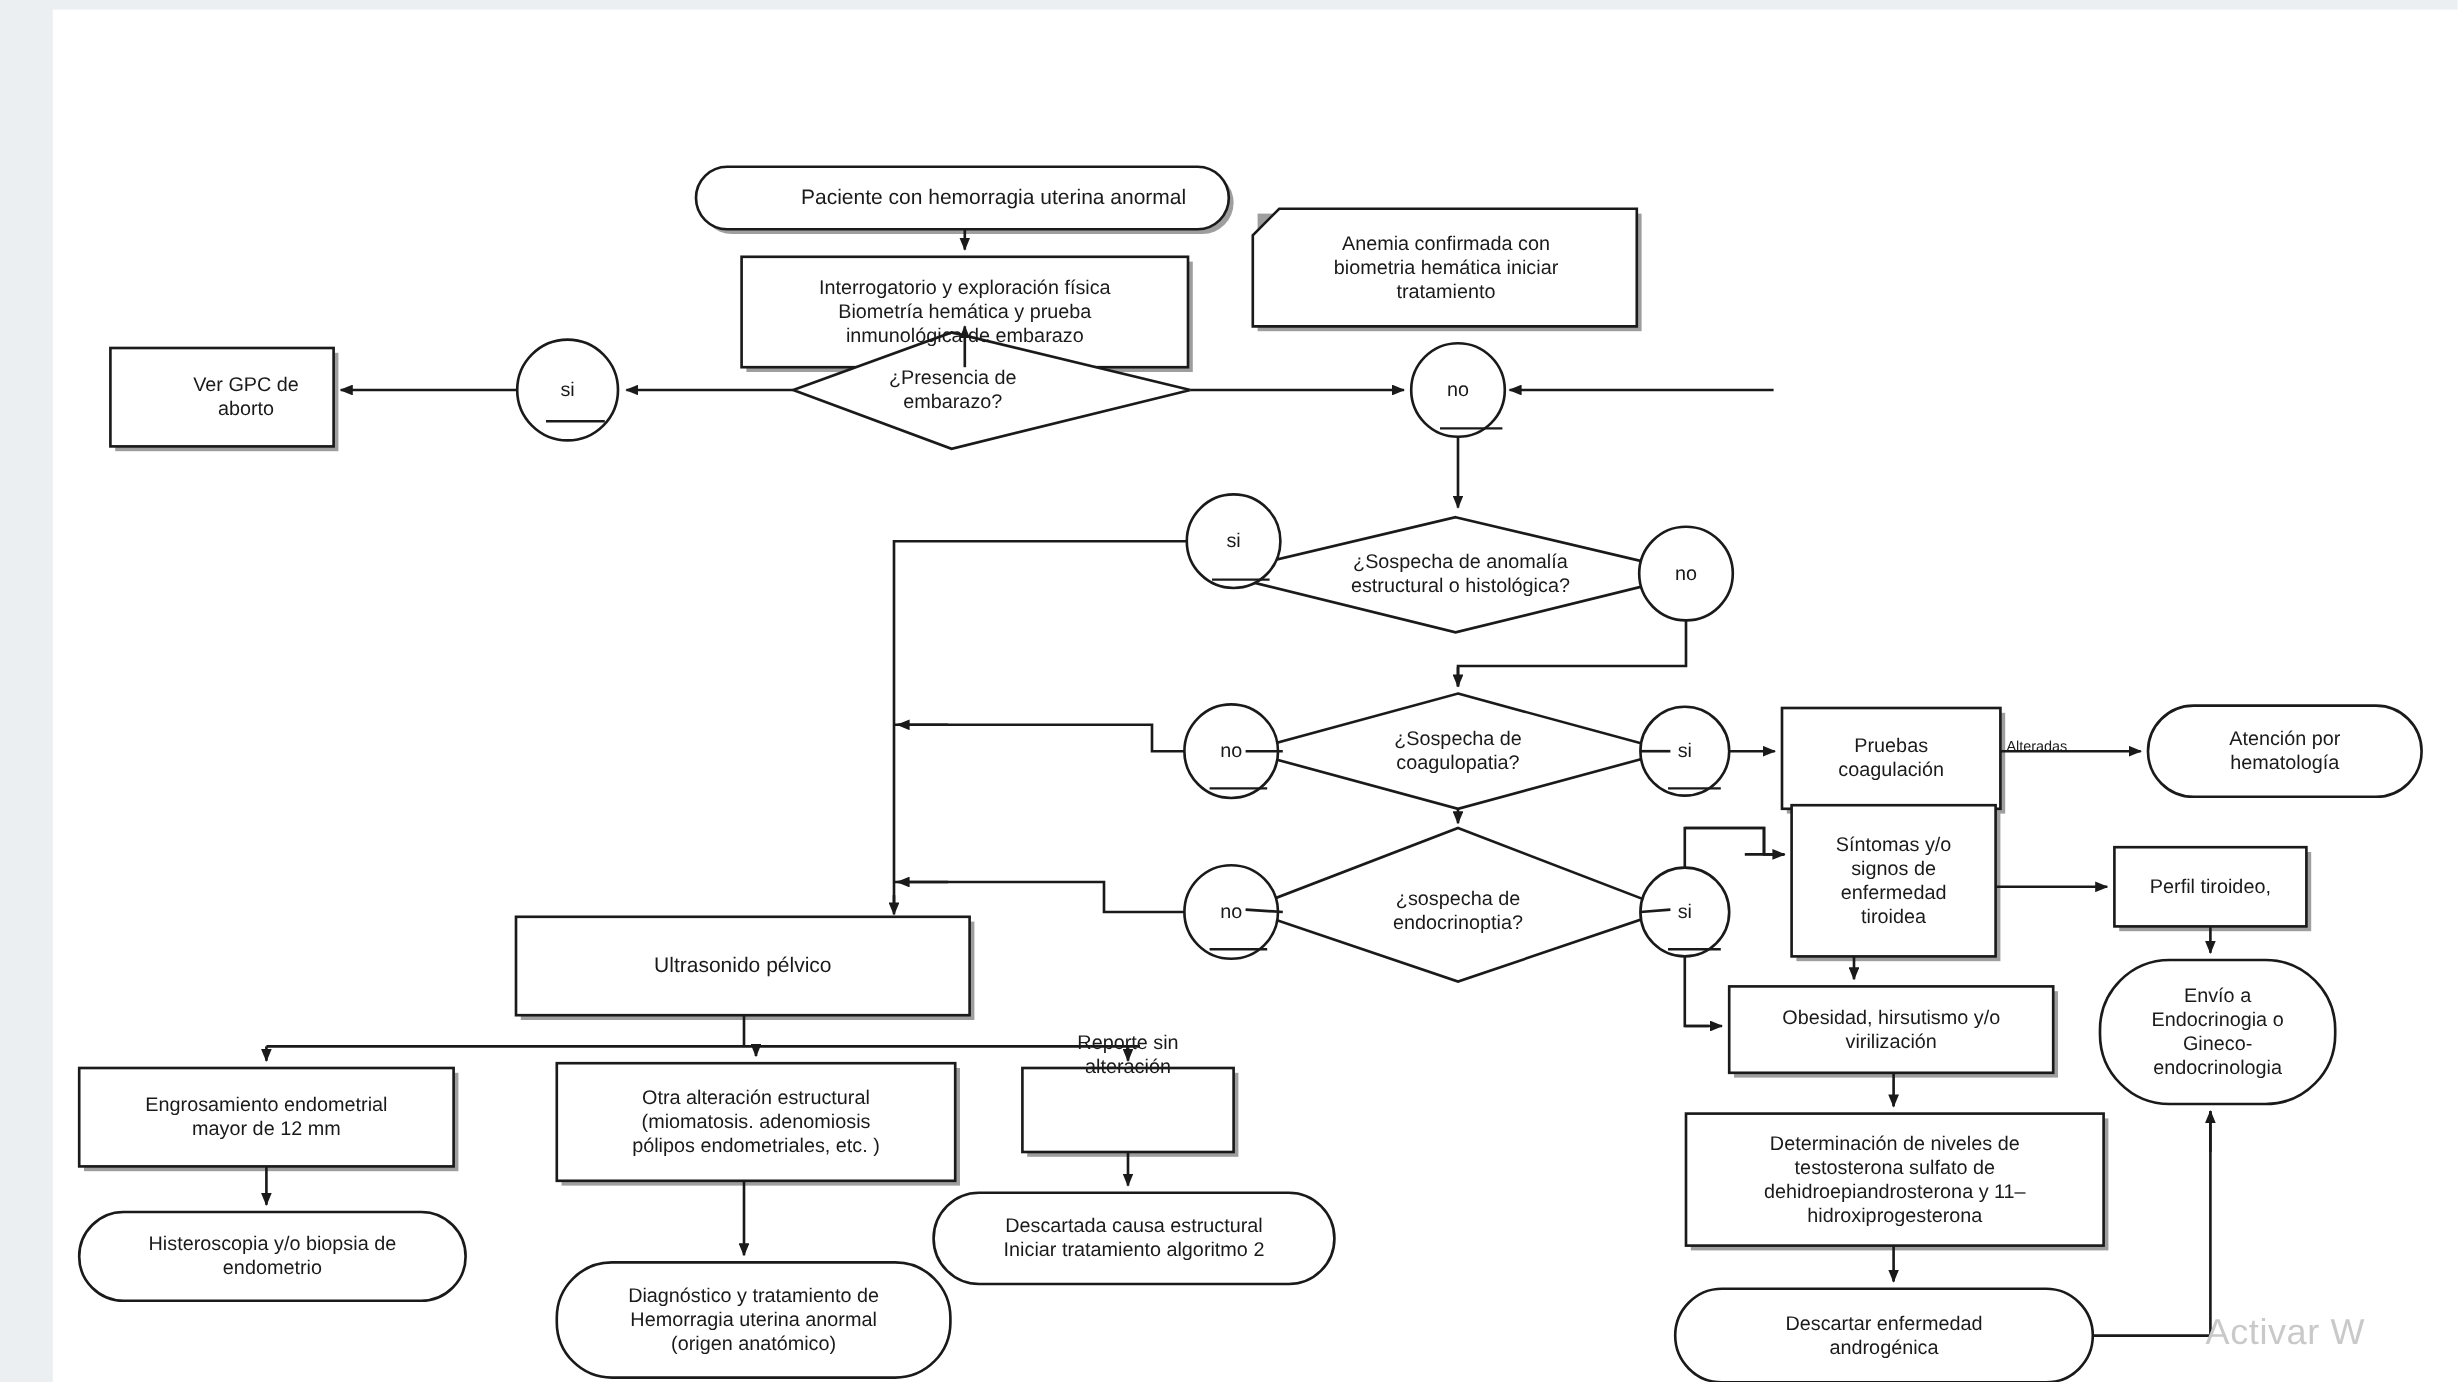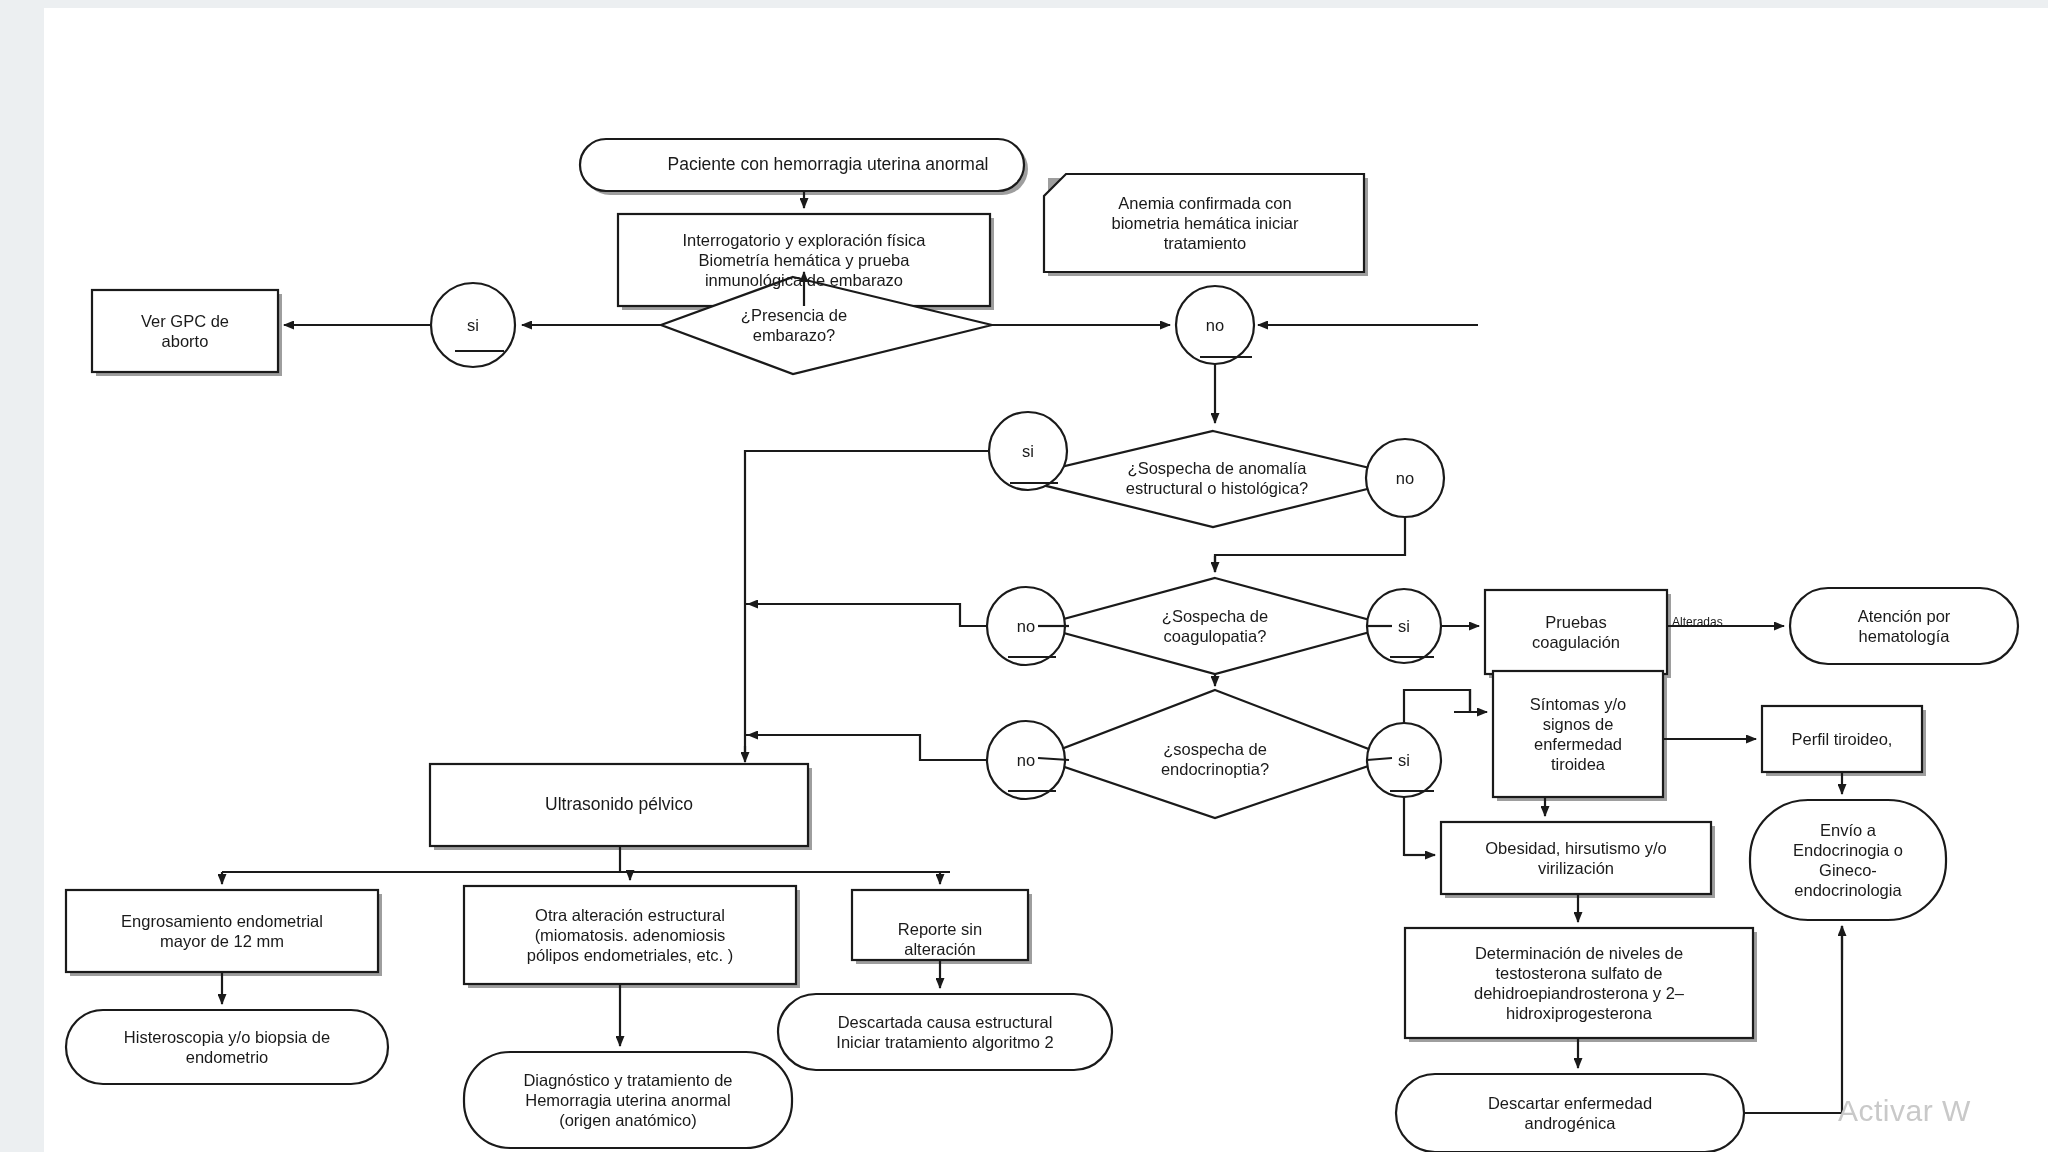--- a/index.html
+++ b/index.html
@@ -196,21 +196,21 @@
 Biometría hemática y prueba
 inmunológica de embarazo</div>
 
   <div class="node-text ft16" style="left:1046px;top:174px;width:318px;height:98px;white-space:pre-line;">Anemia confirmada con
 biometria hemática iniciar
 tratamiento</div>
 
   <div class="node-text ft16" style="left:694px;top:300px;width:200px;height:50px;white-space:pre-line;">¿Presencia de
 embarazo?</div>
 
-  <div class="node-text ft16" style="left:92px;top:290px;width:186px;height:82px;white-space:pre-line;">Ver GPC de
+  <div class="node-text ft16" style="left:92px;top:290px;width:186px;height:82px;white-space:pre-line;padding-left:20px;">Ver GPC de
 aborto</div>
 
   <div class="node-text ft16" style="left:1093px;top:452px;width:248px;height:52px;white-space:pre-line;">¿Sospecha de anomalía
 estructural o histológica?</div>
 
   <div class="node-text ft16" style="left:1115px;top:600px;width:200px;height:52px;white-space:pre-line;">¿Sospecha de
 coagulopatia?</div>
 
   <div class="node-text ft16" style="left:1115px;top:733px;width:200px;height:52px;white-space:pre-line;">¿sospecha de
 endocrinoptia?</div>
@@ -231,21 +231,21 @@
   <div class="node-text ft16" style="left:1750px;top:800px;width:196px;height:120px;white-space:pre-line;">Envío a
 Endocrinogia o
 Gineco-
 endocrinologia</div>
 
   <div class="node-text ft16" style="left:1441px;top:822px;width:270px;height:72px;white-space:pre-line;">Obesidad, hirsutismo y/o
 virilización</div>
 
   <div class="node-text ft16" style="left:1405px;top:928px;width:348px;height:110px;white-space:pre-line;">Determinación de niveles de
 testosterona sulfato de
-dehidroepiandrosterona y 2–
+dehidroepiandrosterona y 11–
 hidroxiprogesterona</div>
 
   <div class="node-text ft16" style="left:1396px;top:1074px;width:348px;height:78px;white-space:pre-line;">Descartar enfermedad
 androgénica</div>
 
   <div class="node-text ft17" style="left:430px;top:764px;width:378px;height:82px;">Ultrasonido pélvico</div>
 
   <div class="node-text ft16" style="left:66px;top:890px;width:312px;height:82px;white-space:pre-line;">Engrosamiento endometrial
 mayor de 12 mm</div>
 
@@ -253,21 +253,21 @@
 endometrio</div>
 
   <div class="node-text ft16" style="left:464px;top:886px;width:332px;height:98px;white-space:pre-line;">Otra alteración estructural
 (miomatosis. adenomiosis
 pólipos endometriales, etc. )</div>
 
   <div class="node-text ft16" style="left:464px;top:1052px;width:328px;height:96px;white-space:pre-line;">Diagnóstico y tratamiento de
 Hemorragia uterina anormal
 (origen anatómico)</div>
 
-  <div class="node-text ft16" style="left:852px;top:904px;width:176px;height:70px;white-space:pre-line;">Reporte sin
+  <div class="node-text ft16" style="left:852px;top:844px;width:176px;height:70px;white-space:pre-line;">Reporte sin
 alteración</div>
 
   <div class="node-text ft16" style="left:778px;top:994px;width:334px;height:76px;white-space:pre-line;">Descartada causa estructural
 Iniciar tratamiento algoritmo 2</div>
 
   <div class="node-text ft16" style="left:443px;top:305px;width:60px;height:40px;">si</div>
   <div class="node-text ft16" style="left:1185px;top:305px;width:60px;height:40px;">no</div>
   <div class="node-text ft16" style="left:998px;top:431px;width:60px;height:40px;">si</div>
   <div class="node-text ft16" style="left:1375px;top:458px;width:60px;height:40px;">no</div>
   <div class="node-text ft16" style="left:996px;top:606px;width:60px;height:40px;">no</div>

